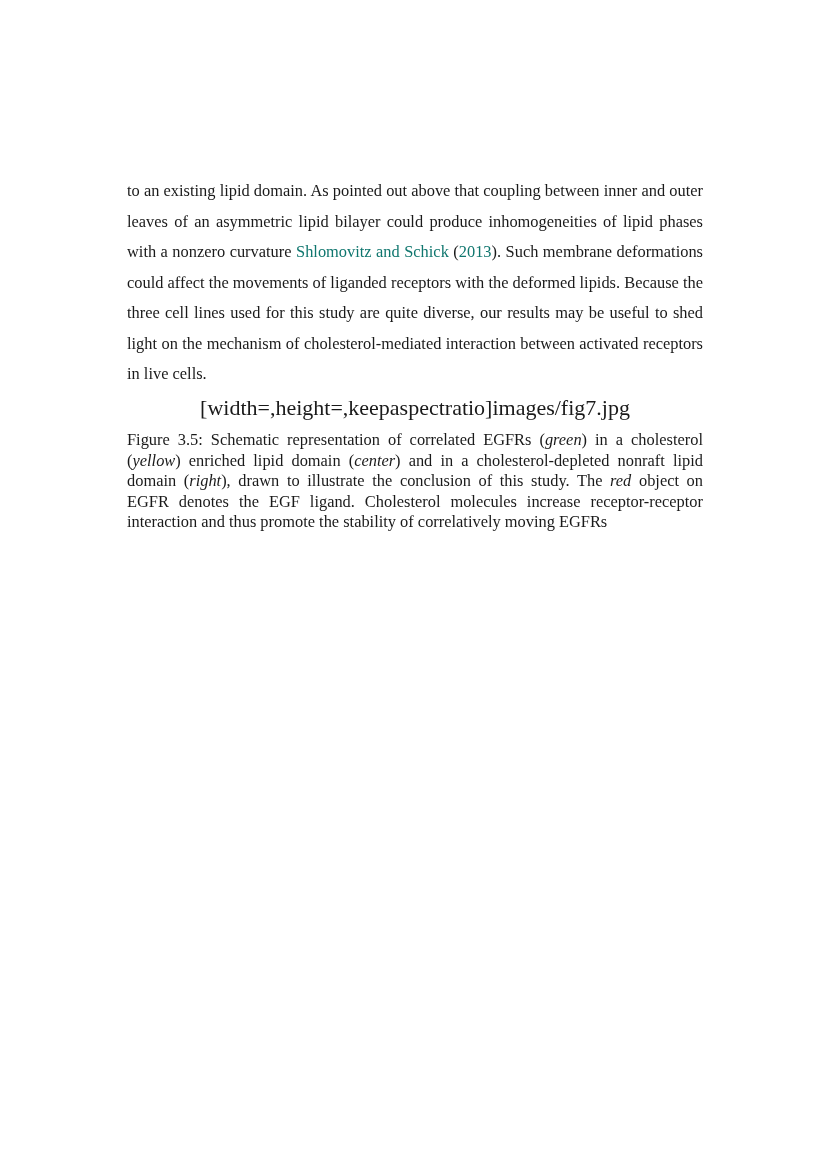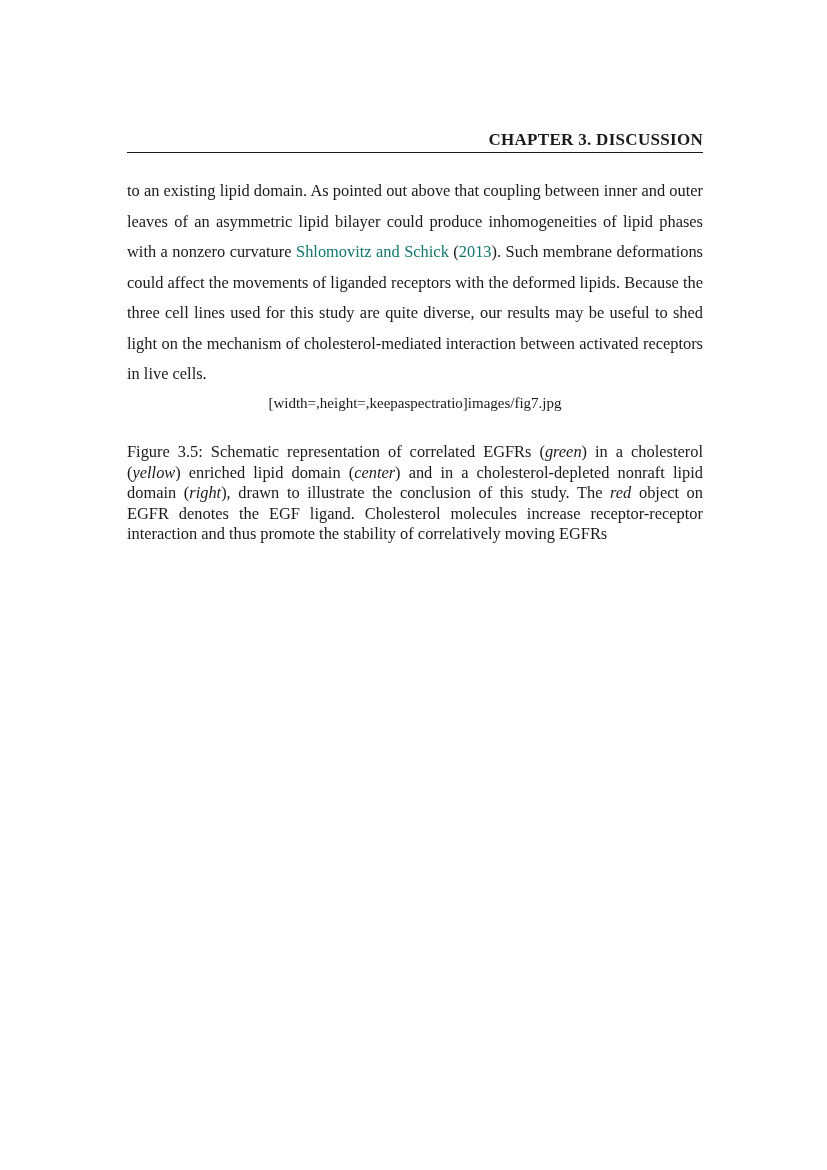--- a/index.html
+++ b/index.html
@@ -8,35 +8,32 @@
     .page { position: absolute; left: 0; top: 0; width: 827px; height: 1170px; }
     .header { position: absolute; left: 127px; top: 128px; width: 576px; height: 24px;
       border-bottom: 1px solid #1a1a1a; }
     .header-title { position: absolute; right: 0; top: 2px; font-family: "Liberation Serif", serif;
       font-weight: bold; font-size: 17px; letter-spacing: 0.3px; }
     .body-text { position: absolute; left: 127px; top: 176px; width: 576px;
       font-family: "Liberation Serif", serif; font-size: 16.4px; line-height: 30.5px;
       text-align: justify; }
     .cite { color: #0f766e; }
     .missing-img { position: absolute; left: 127px; top: 395px; width: 576px; text-align: center;
-      font-family: "Liberation Serif", serif; font-size: 15px; }
+      font-family: "Liberation Serif", serif; font-size: 22px; }
     .caption { position: absolute; left: 127px; top: 430px; width: 576px;
       font-family: "Liberation Serif", serif; font-size: 16.4px; line-height: 20.5px;
-      text-align: justify; margin-top: 12px; }
+      text-align: justify; }
     .caption em { font-style: italic; }
     .page-number { position: absolute; left: 0; width: 827px; top: 1025px; text-align: center;
       font-family: "Liberation Serif", serif; font-size: 16.4px; }
   </style>
 </head>
 <body>
 
 <div class="page">
-  <div class="header">
-    <span class="header-title">CHAPTER 3.  DISCUSSION</span>
-  </div>
 
   <div class="body-text"><span>to an existing lipid domain. As pointed out above that coupling between inner and outer leaves of an asymmetric lipid bilayer could produce inhomogeneities of lipid phases with a nonzero curvature </span><a class="cite">Shlomovitz and Schick</a><span> (</span><a class="cite">2013</a><span>). Such membrane deformations could affect the movements of liganded receptors with the deformed lipids. Because the three cell lines used for this study are quite diverse, our results may be useful to shed light on the mechanism of cholesterol-mediated interaction between activated receptors in live cells.</span></div>
 
   <div class="missing-img">[width=,height=,keepaspectratio]images/fig7.jpg</div>
 
   <div class="caption"><span>Figure 3.5: Schematic representation of correlated EGFRs (</span><em>green</em><span>) in a cholesterol (</span><em>yellow</em><span>) enriched lipid domain (</span><em>center</em><span>) and in a cholesterol-depleted nonraft lipid domain (</span><em>right</em><span>), drawn to illustrate the conclusion of this study. The </span><em>red</em><span> object on EGFR denotes the EGF ligand. Cholesterol molecules increase receptor-receptor interaction and thus promote the stability of correlatively moving EGFRs</span></div>
 
 </div>
 
 </body></html>

